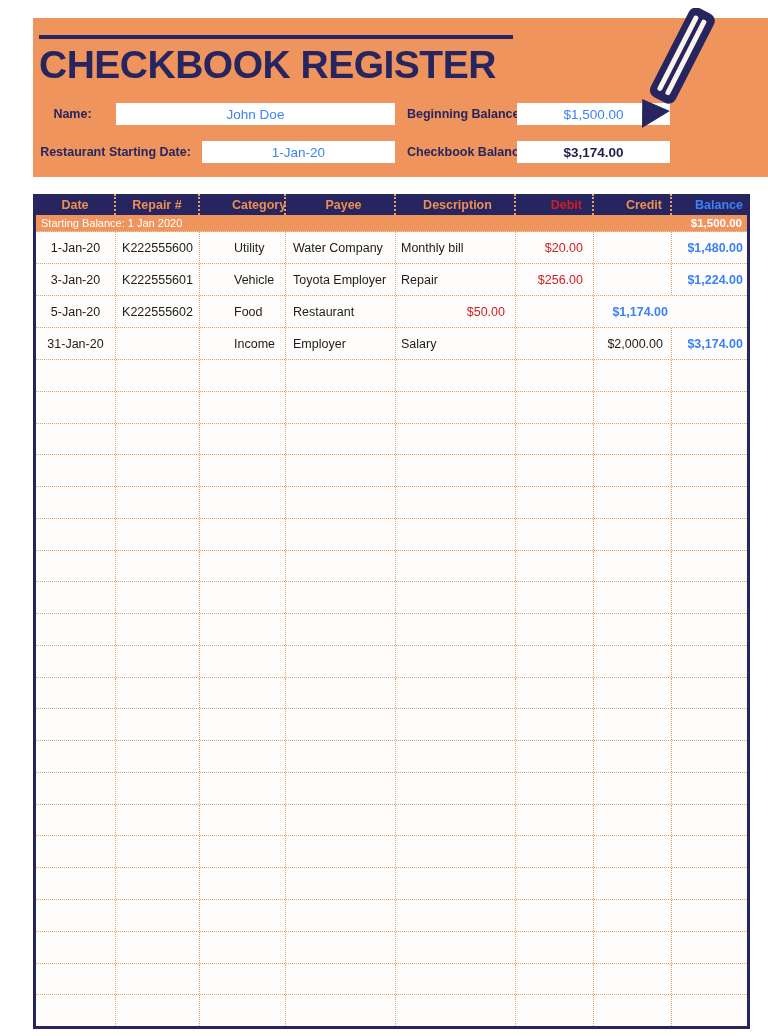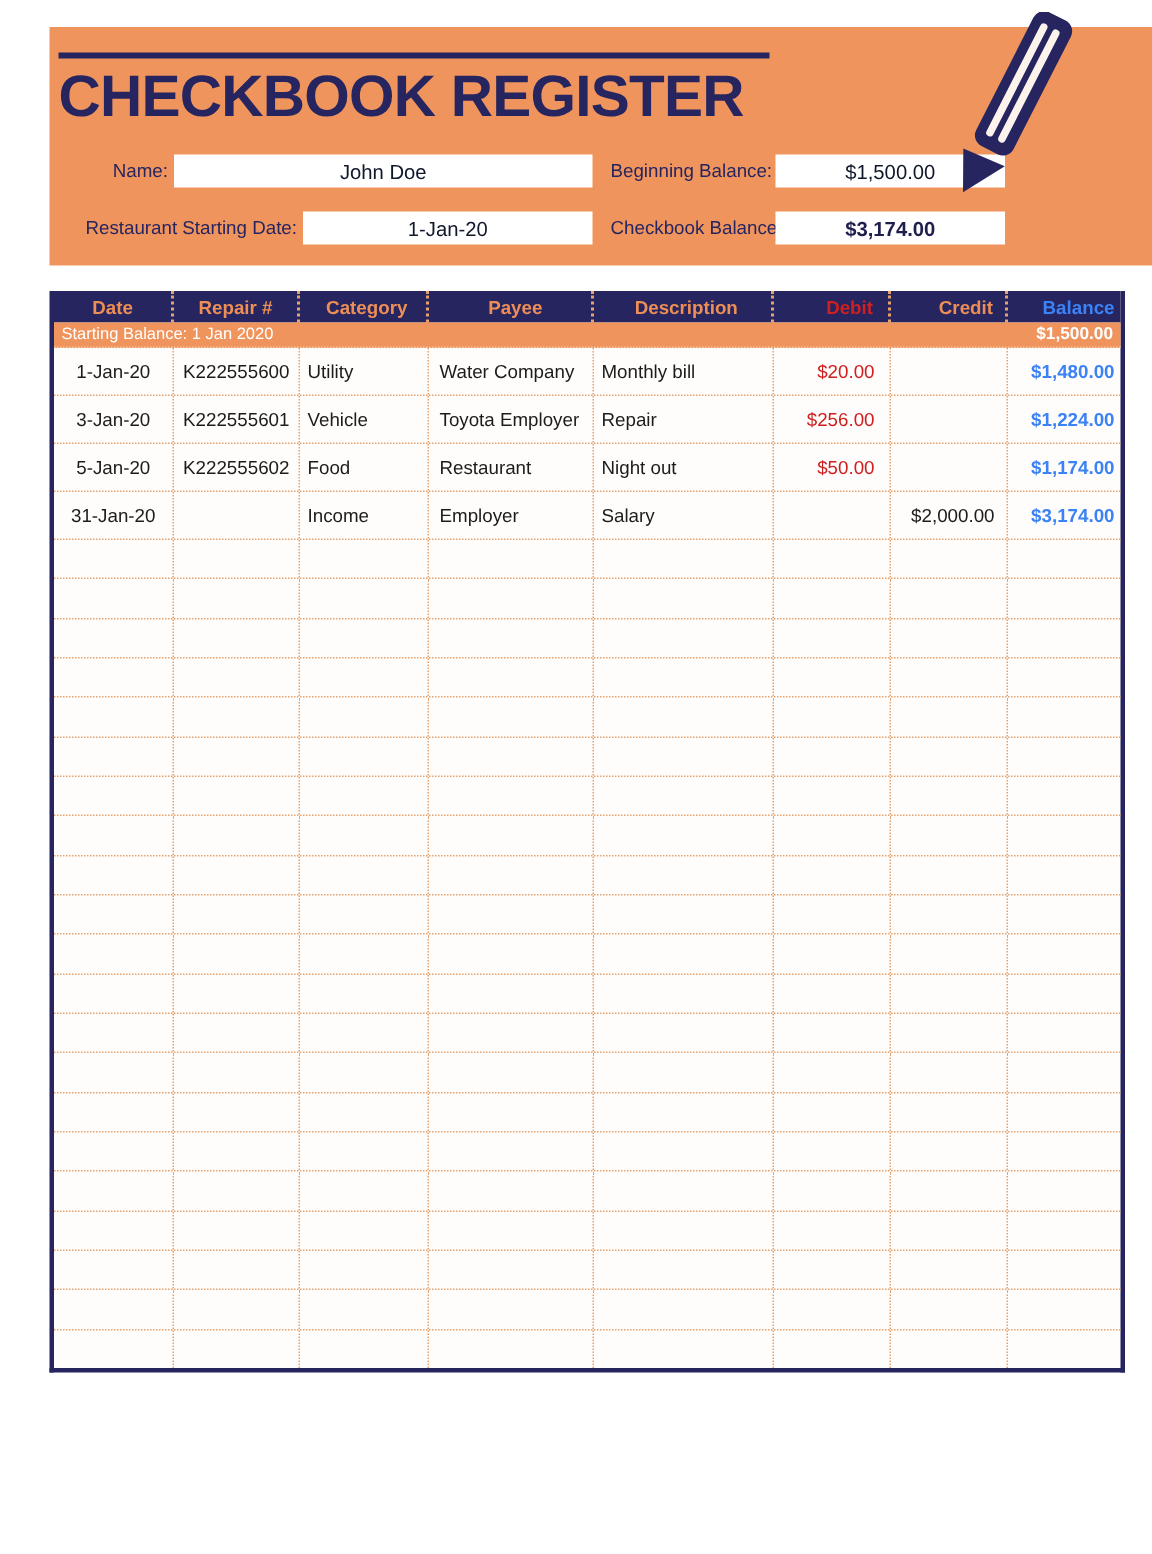--- a/index.html
+++ b/index.html
@@ -27,41 +27,41 @@
   .title-rule{
     position:absolute;left:6px;top:17px;width:474px;height:4px;
     background:var(--c-navy);
   }
   .page-title{
     position:absolute;left:6px;top:25px;margin:0;
     font-size:39px;font-weight:bold;color:var(--c-navy);
     letter-spacing:-0.5px;white-space:nowrap;
   }
   .f-label{
-    position:absolute;font-size:12.5px;font-weight:normal;color:var(--c-navy);
-    height:22px;line-height:22px;text-align:right;white-space:nowrap;
+    position:absolute;font-size:12.5px;font-weight:bold;color:var(--c-navy);
+    height:22px;line-height:22px;text-align:center;white-space:nowrap;
   }
   .f-box{
     position:absolute;height:22px;background:#ffffff;
     display:flex;align-items:center;justify-content:center;
-    font-size:13.5px;color:#0f172a;
+    font-size:13.5px;color:#3b82f6;
   }
   .lbl-name{left:0;top:85px;width:79px;}
   .box-name{left:83px;top:85px;width:279px;}
   .lbl-beg{left:374px;top:85px;width:106px;}
   .box-beg{left:484px;top:85px;width:153px;}
   .lbl-date{left:0;top:123px;width:165px;}
   .box-date{left:169px;top:123px;width:193px;}
   .lbl-cbal{left:374px;top:123px;width:106px;}
   .box-cbal{left:484px;top:123px;width:153px;}
   .v-bold{font-weight:bold;color:#1f1f4e;}
   .pencil{position:absolute;left:596px;top:-10px;z-index:5;}
   
   .register-table{
-    position:absolute;left:33px;top:194px;width:717px;height:721px;
+    position:absolute;left:33px;top:194px;width:717px;height:835px;
     display:flex;flex-direction:column;
     border-left:3px solid var(--c-navy);
     border-right:3px solid var(--c-navy);
     border-bottom:3px solid var(--c-navy);
     background:#fffdfb;
   }
   .thead{
     height:21px;flex:0 0 21px;background:var(--c-navy);
     display:grid;grid-template-columns:80px 84px 86px 110px 120px 78px 78px 1fr;
   }
@@ -84,21 +84,21 @@
     border-bottom:1px dotted var(--c-grid);background:transparent;
   }
   .tr.empty{flex:1 1 auto;height:auto;}
   .tr:last-child{border-bottom:none;}
   .td{
     display:flex;align-items:center;font-size:12.5px;color:#1c1c1c;
     border-right:1px dotted var(--c-grid);overflow:hidden;white-space:nowrap;
   }
   .td:last-child{border-right:none;}
   .c0,.c1{justify-content:center;}
-  .c2{padding-left:5px;}
+  .c2{padding-left:5px;margin-left:29px;}
   .c3{padding-left:7px;}
   .c4{padding-left:5px;}
   .c5,.c6,.c7{justify-content:flex-end;}
   .c5{padding-right:10px;color:var(--c-debit_red);}
   .c6{padding-right:8px;}
   .c7{padding-right:4px;font-weight:bold;color:#3b82f6;text-align:right;}
 </style>
 </head>
 <body>
 
@@ -161,21 +161,20 @@
         <div class="td c3">Toyota Employer</div>
         <div class="td c4">Repair</div>
         <div class="td c5">$256.00</div>
         <div class="td c6"></div>
         <div class="td c7">$1,224.00</div>
       </div><div class="tr">
         <div class="td c0">5-Jan-20</div>
         <div class="td c1">K222555602</div>
         <div class="td c2">Food</div>
         <div class="td c3">Restaurant</div>
-        <div class="td c4">Night out</div>
         <div class="td c5">$50.00</div>
         <div class="td c6"></div>
         <div class="td c7">$1,174.00</div>
       </div><div class="tr">
         <div class="td c0">31-Jan-20</div>
         <div class="td c1"></div>
         <div class="td c2">Income</div>
         <div class="td c3">Employer</div>
         <div class="td c4">Salary</div>
         <div class="td c5"></div>

